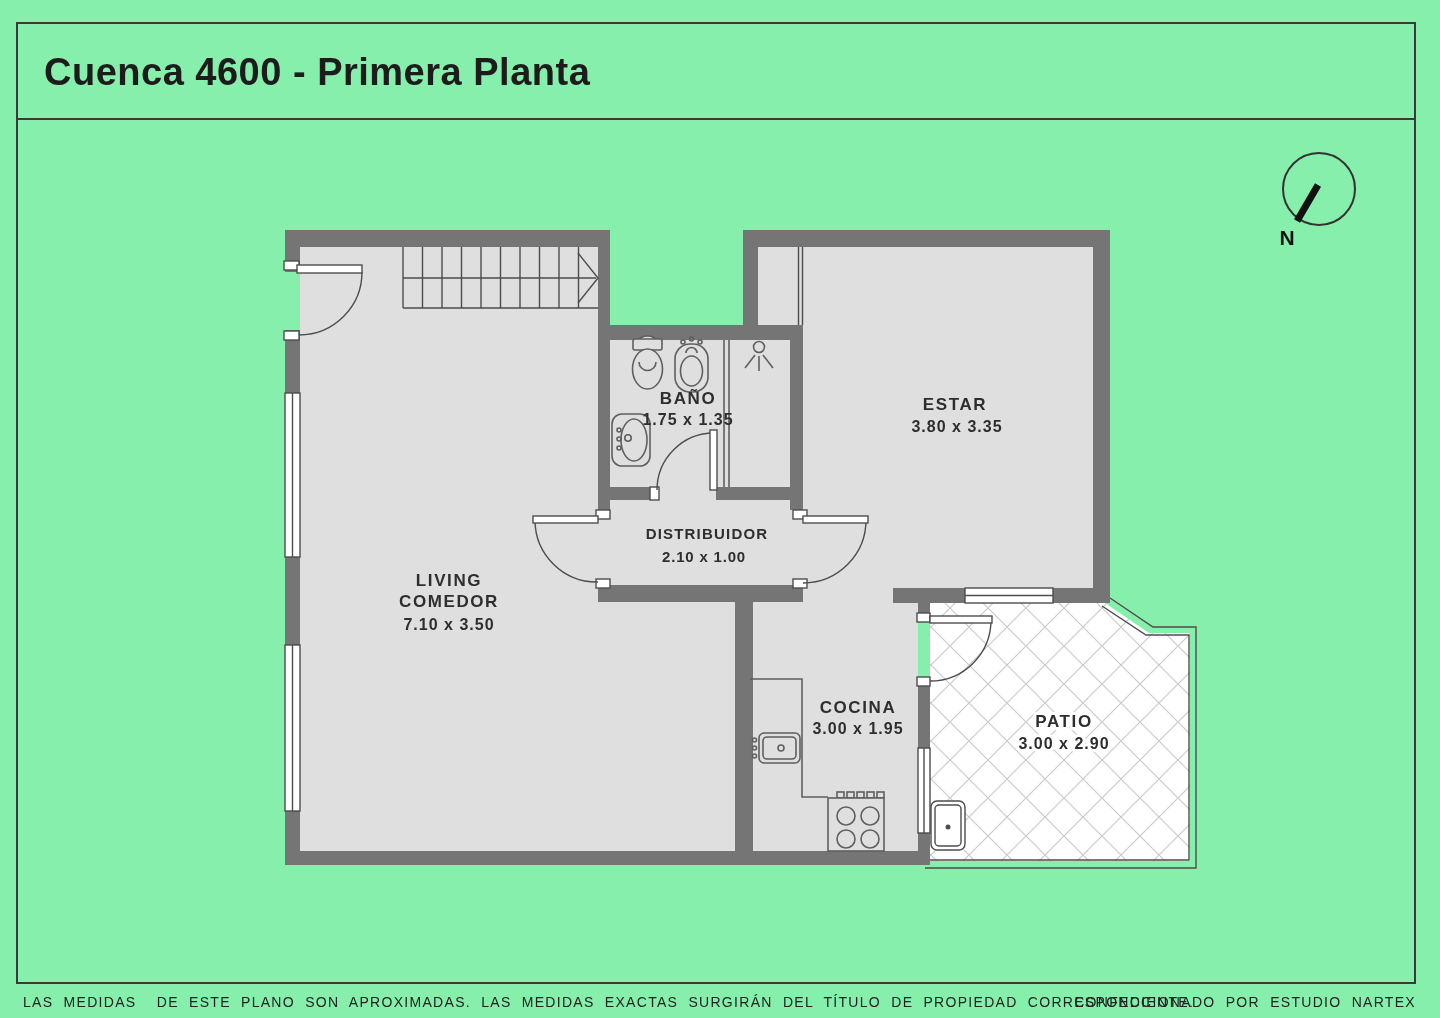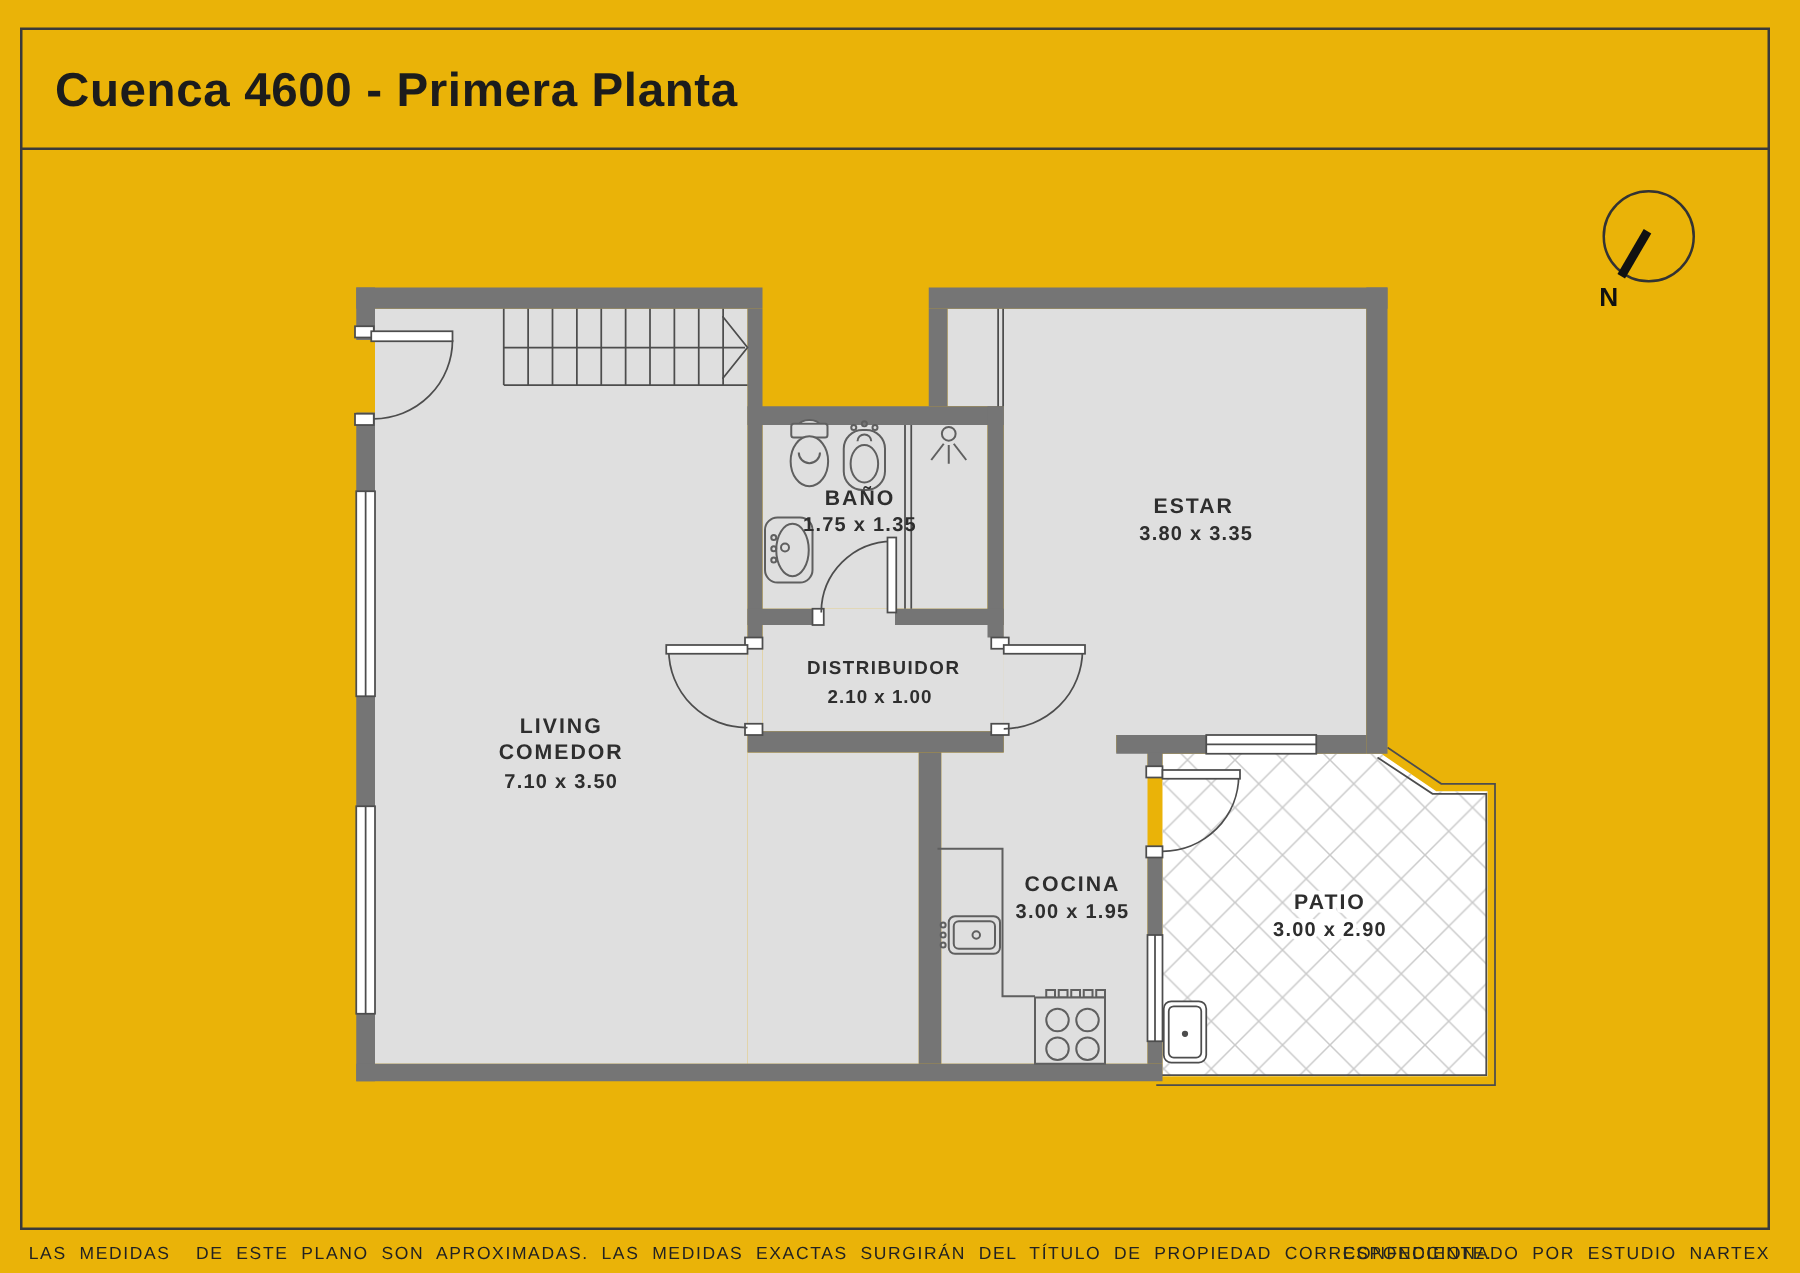--- a/index.html
+++ b/index.html
@@ -1,16 +1,16 @@
 <!DOCTYPE html>
 <html><head>
 <meta charset="utf-8">
 <style>
   html,body{margin:0;padding:0;background:#ffffff;}
-  .page{position:relative;width:1440px;height:1018px;background:#eab308;overflow:hidden;}
+  .page{position:relative;width:1440px;height:1018px;background:#86efac;overflow:hidden;}
   svg{display:block;}
   text{font-family:"Liberation Sans","DejaVu Sans",sans-serif;fill:#2e2e2e;}
   .title-text{font-size:38px;font-weight:600;letter-spacing:.5px;fill:#1c1c1c;}
   .room-name{font-size:17px;font-weight:600;letter-spacing:1.6px;text-anchor:middle;}
   .room-dims{font-size:16px;font-weight:600;letter-spacing:1px;text-anchor:middle;}
   .room-name-sm{font-size:15px;font-weight:600;letter-spacing:1.2px;text-anchor:middle;}
   .room-dims-sm{font-size:15px;font-weight:600;letter-spacing:.8px;text-anchor:middle;}
   .halo{paint-order:stroke;stroke:#ffffff;stroke-width:6px;stroke-linejoin:round;}
   .footer-text{font-size:14px;letter-spacing:1.3px;word-spacing:5px;fill:#222;white-space:pre;}
   .compass-n{font-size:21px;font-weight:600;fill:#111;}

